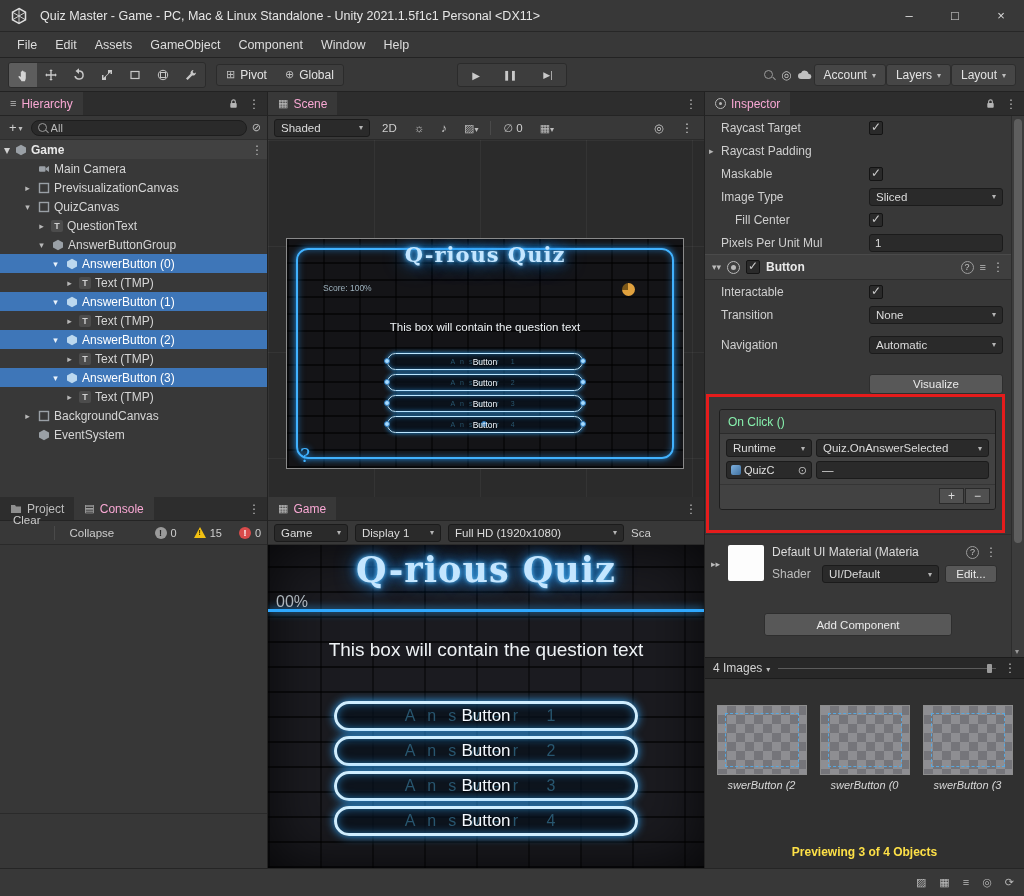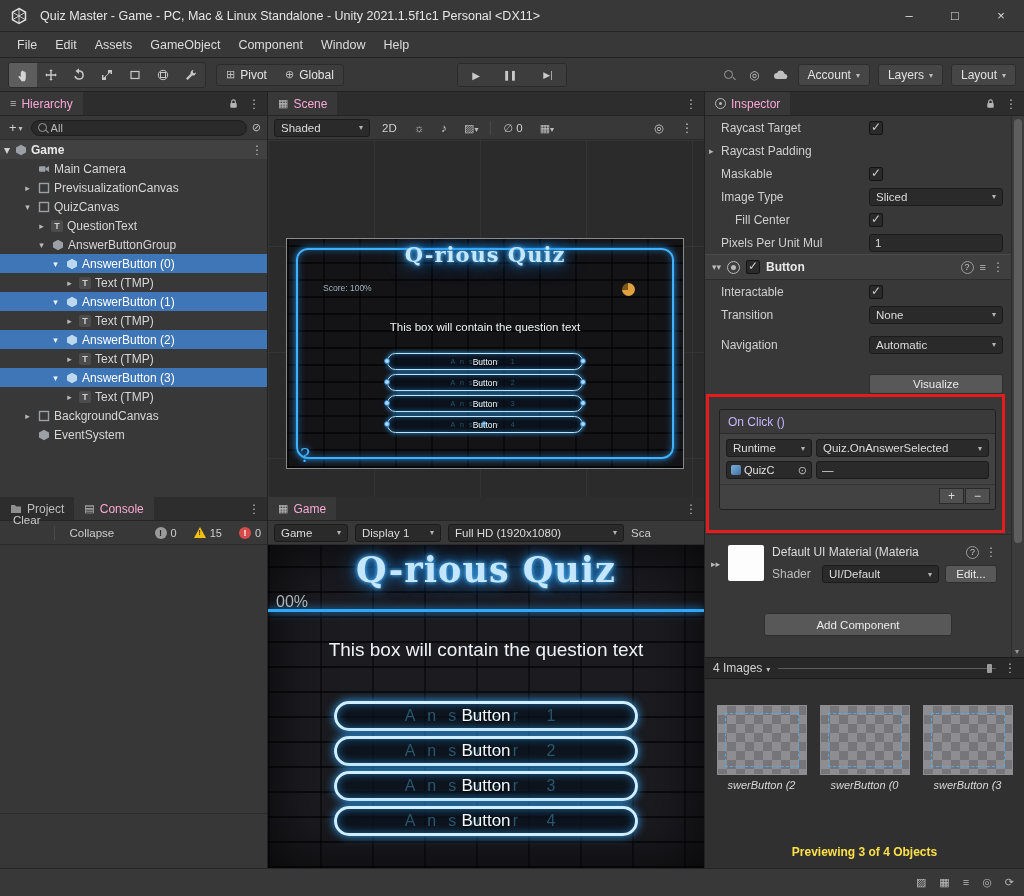--- a/index.html
+++ b/index.html
@@ -18,21 +18,21 @@
              padding:0 8px; gap:10px; position:relative; }
   .tgroup { display:flex; background:#3d3d3d; border:1px solid #2b2b2b; border-radius:3px; overflow:hidden; }
   .toolbtn { width:28px; height:24px; display:flex; align-items:center; justify-content:center; }
   .toolbtn.sel { background:#5d5d5d; }
   .toolbtn svg { width:14px; height:14px; }
   .tb-dd { display:flex; align-items:center; gap:5px; padding:3px 9px; background:#464646;
            border:1px solid #2d2d2d; border-radius:3px; font-size:12px; color:#e2e2e2; }
   .playgroup { position:absolute; left:50%; top:5px; transform:translateX(-50%); display:flex;
                background:#3d3d3d; border:1px solid #2b2b2b; border-radius:3px; }
   .playbtn { width:36px; height:22px; display:flex; align-items:center; justify-content:center; color:#c9c9c9; }
-  .tb-right { margin-left:auto; display:flex; align-items:center; gap:8px;text-align:center; }
+  .tb-right { margin-left:auto; display:flex; align-items:center; gap:0;text-align:center; }
   .tb-ico { width:18px; height:18px; display:flex; align-items:center; justify-content:center; color:#c6c6c6; }
 
   
   .main { height:776px; display:grid; grid-template-columns:268px 436px 320px; }
   .col-left { display:flex; flex-direction:column; border-right:1px solid #222; }
   .col-mid  { display:flex; flex-direction:column; }
   .col-right{ border-left:1px solid #222; position:relative; display:flex; flex-direction:column; background:#383838; }
 
   .tabbar { height:24px; background:#2d2d2d; display:flex; align-items:stretch; border-bottom:1px solid #242424; flex:none; }
   .tab { display:flex; align-items:center; gap:5px; padding:0 10px; font-size:12px; color:#bdbdbd; }
@@ -176,21 +176,21 @@
   .comp-h .ttl { font-weight:bold; color:#e9e9e9; flex:1; }
   .circ-ic { width:13px; height:13px; border:1.5px solid #b9b9b9; border-radius:50%; position:relative; flex:none; }
   .circ-ic::after { content:""; position:absolute; inset:3px; border-radius:50%; background:#b9b9b9; }
   .helpq { width:13px; height:13px; border-radius:50%; border:1px solid #9c9c9c; color:#c4c4c4;
            font-size:9px; display:flex; align-items:center; justify-content:center; }
   .helpq::before { content:"?"; }
   .btn { background:#585858; border:1px solid #2e2e2e; border-radius:3px; color:#eaeaea; font-size:11.5px;
          height:20px; display:flex; align-items:center; justify-content:center; }
   .evbox { margin:14px 15px 0 14px; border:1px solid #1e1e1e; border-radius:3px; overflow:hidden; }
   .ev-h { height:24px; display:flex; align-items:center; padding:0 8px; background:#3a3a3a;
-          border-bottom:1px solid #2b2b2b; color:#c4b5fd; }
+          border-bottom:1px solid #2b2b2b; color:#86efac; }
   .ev-body { background:#424242; padding:5px 6px; display:flex; flex-direction:column; gap:4px; }
   .ev-row { display:flex; gap:4px; }
   .dd.small { width:86px; flex:none; }
   .objfield { width:86px; flex:none; display:flex; align-items:center; gap:3px; background:#2a2a2a;
               border:1px solid #1b1b1b; border-radius:3px; height:18px; padding:0 4px; font-size:11px; color:#e0e0e0; }
   .scripti { width:10px; height:10px; border-radius:2px; background:linear-gradient(135deg,#7fb2e0,#3f6f9e); flex:none; }
   .ev-foot { background:#424242; border-top:1px solid #353535; display:flex; justify-content:flex-end;
              padding:3px 5px 5px; gap:1px; }
   .mini { width:25px; height:16px; background:#505050; border:1px solid #2a2a2a; color:#ddd; display:flex;
           align-items:center; justify-content:center; font-size:12px; }

